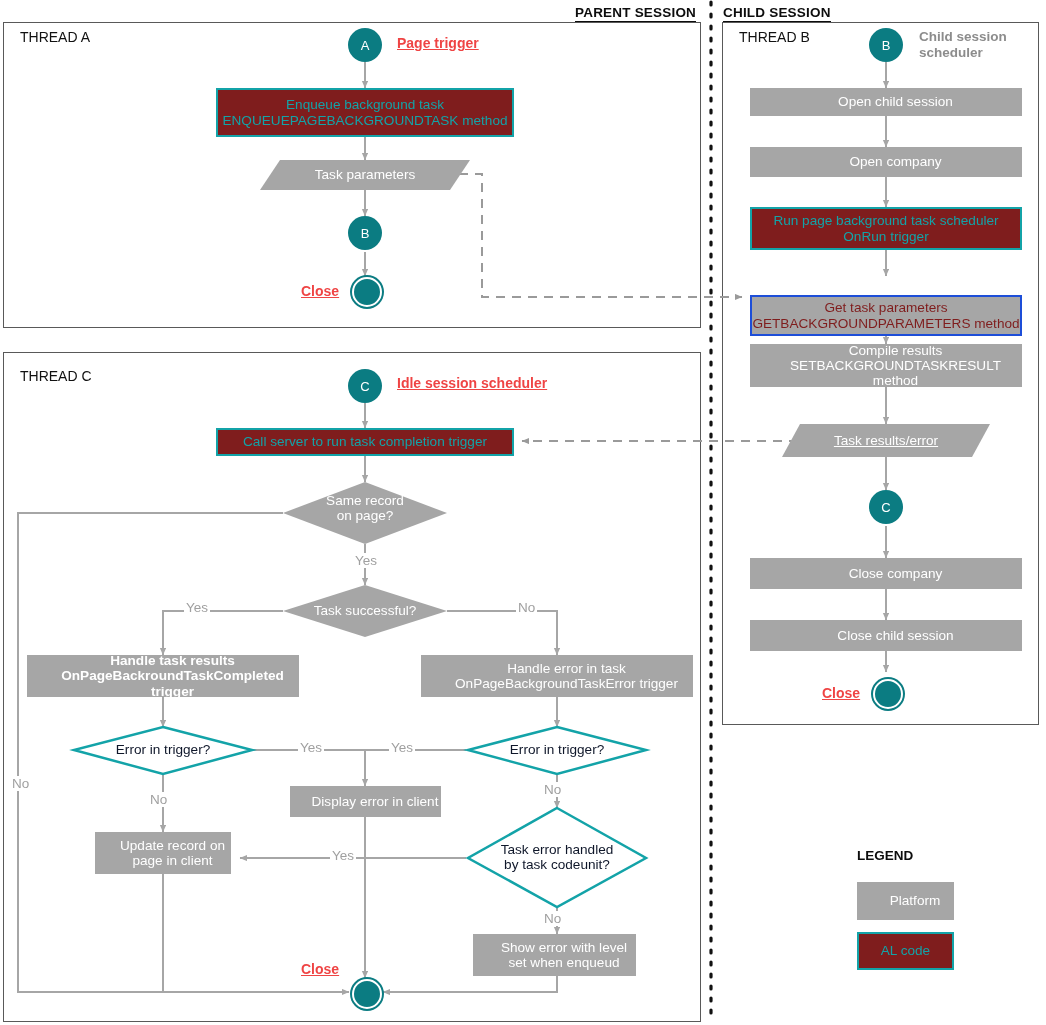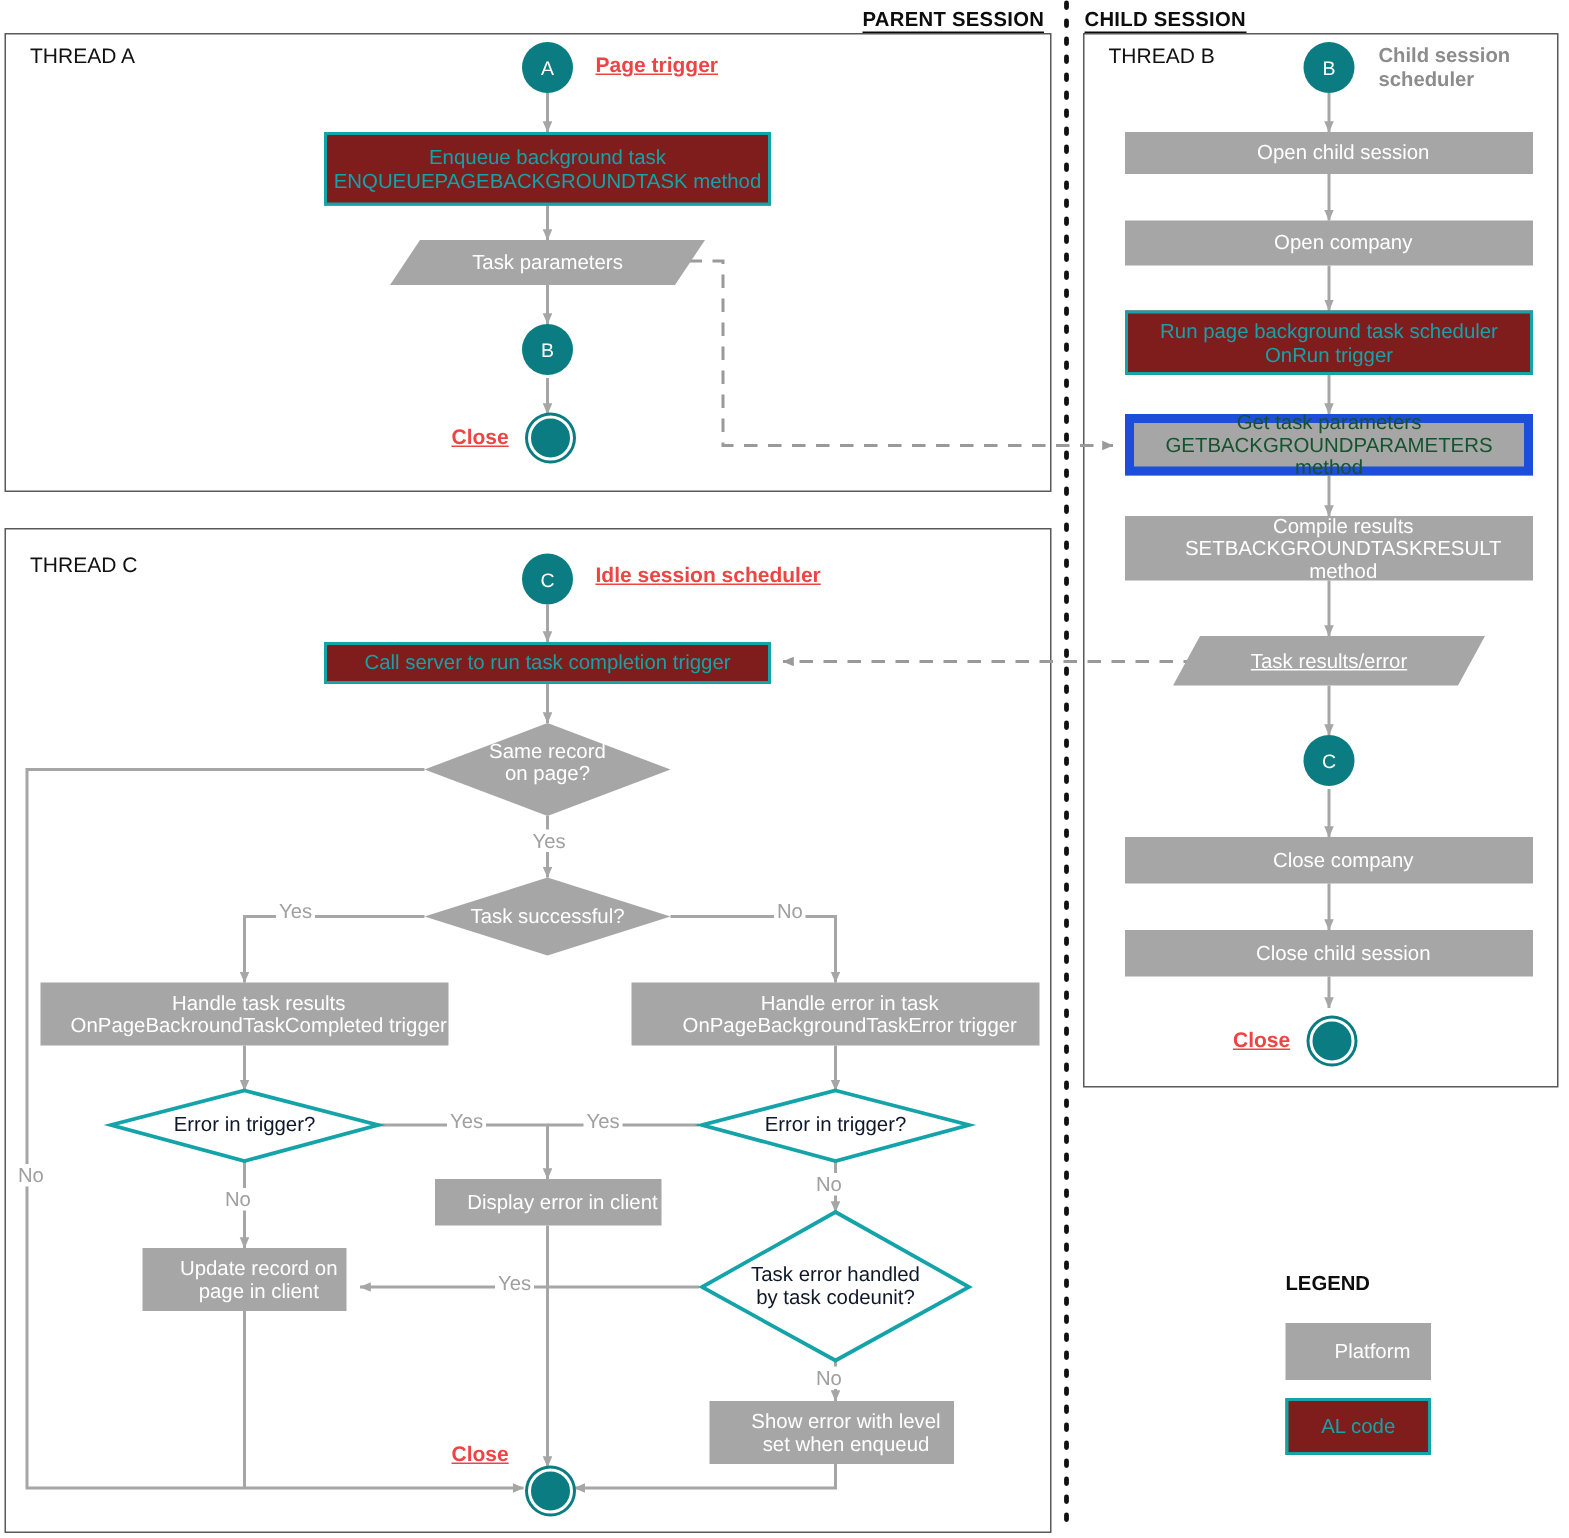--- a/index.html
+++ b/index.html
@@ -3,21 +3,21 @@
 <meta charset="utf-8">
 <style>
   html,body{margin:0;padding:0;background:#ffffff;}
   body{font-family:"Liberation Sans", sans-serif;}
   #stage{position:relative;width:1046px;height:1025px;background:#fff;overflow:hidden;}
   svg.layer{position:absolute;left:0;top:0;width:1046px;height:1025px;}
   .hdr{position:absolute;font-weight:bold;font-size:13.5px;color:#0d0d0d;letter-spacing:.2px;white-space:nowrap;}
   .threadlbl{position:absolute;font-size:14px;color:#111;white-space:nowrap;}
   .node{position:absolute;box-sizing:border-box;display:flex;align-items:center;justify-content:center;text-align:center;line-height:1.12;}
   .plat{background:#a6a6a6;color:#ffffff;font-size:13.6px;padding-left:19px;}
-  .platal{background:#a6a6a6;color:#14532d;font-size:13.6px;border:6px solid #1d4ed8;}
+  .platal{background:#a6a6a6;color:#7f1d1d;font-size:13.6px;border:2px solid #1d4ed8;margin-top:19px;}
   .al{background:#7f1d1d;color:#13a3a8;font-size:13.6px;border:2px solid #13a3a8;}
   .circ{position:absolute;border-radius:50%;background:#0b7c82;color:#fff;display:flex;align-items:center;justify-content:center;font-size:13px;}
   .endc{position:absolute;border-radius:50%;background:#0b7c82;border:2px solid #fff;box-shadow:0 0 0 2px #0b7c82;}
   .cap{position:absolute;color:#ef4444;font-size:14px;font-weight:bold;white-space:nowrap;text-decoration:underline;}
   .capn{position:absolute;color:#8c8c8c;font-size:13.5px;font-weight:bold;white-space:nowrap;line-height:1.15;}
   .elbl{position:absolute;color:#a0a0a0;font-size:13.5px;background:#fff;padding:0 2px;white-space:nowrap;}
   .lgt{position:absolute;font-weight:bold;font-size:13.5px;color:#0d0d0d;}
   .dtxt{position:absolute;color:#fff;font-size:13.6px;text-align:center;line-height:1.12;white-space:nowrap;}
   .dtxtal{position:absolute;color:#0f172a;font-size:13.6px;text-align:center;line-height:1.12;white-space:nowrap;}
 </style>
@@ -177,21 +177,21 @@
     <div>on page?</div>
   </div>
   <div class="dtxt" style="left:265px;top:603px;width:200px;">Task successful?</div>
   <div class="dtxtal" style="left:63px;top:742px;width:200px;">Error in trigger?</div>
   <div class="dtxtal" style="left:457px;top:742px;width:200px;">Error in trigger?</div>
   <div class="dtxtal" style="left:457px;top:842px;width:200px;">
     <div>Task error handled</div>
     <div>by task codeunit?</div>
   </div>
 
-  <div class="node plat" style="left:27px;top:655px;width:272px;height:42px;flex-direction:column;">
+  <div class="node plat" style="left:27px;top:655px;width:272px;height:42px;flex-direction:column;font-weight:bold;">
     <span>Handle task results</span>
     <span>OnPageBackroundTaskCompleted trigger</span>
   </div>
   <div class="node plat" style="left:421px;top:655px;width:272px;height:42px;flex-direction:column;">
     <span>Handle error in task</span>
     <span>OnPageBackgroundTaskError trigger</span>
   </div>
 
   <div class="node plat" style="left:290px;top:786px;width:151px;height:31px;">Display error in client</div>
 

